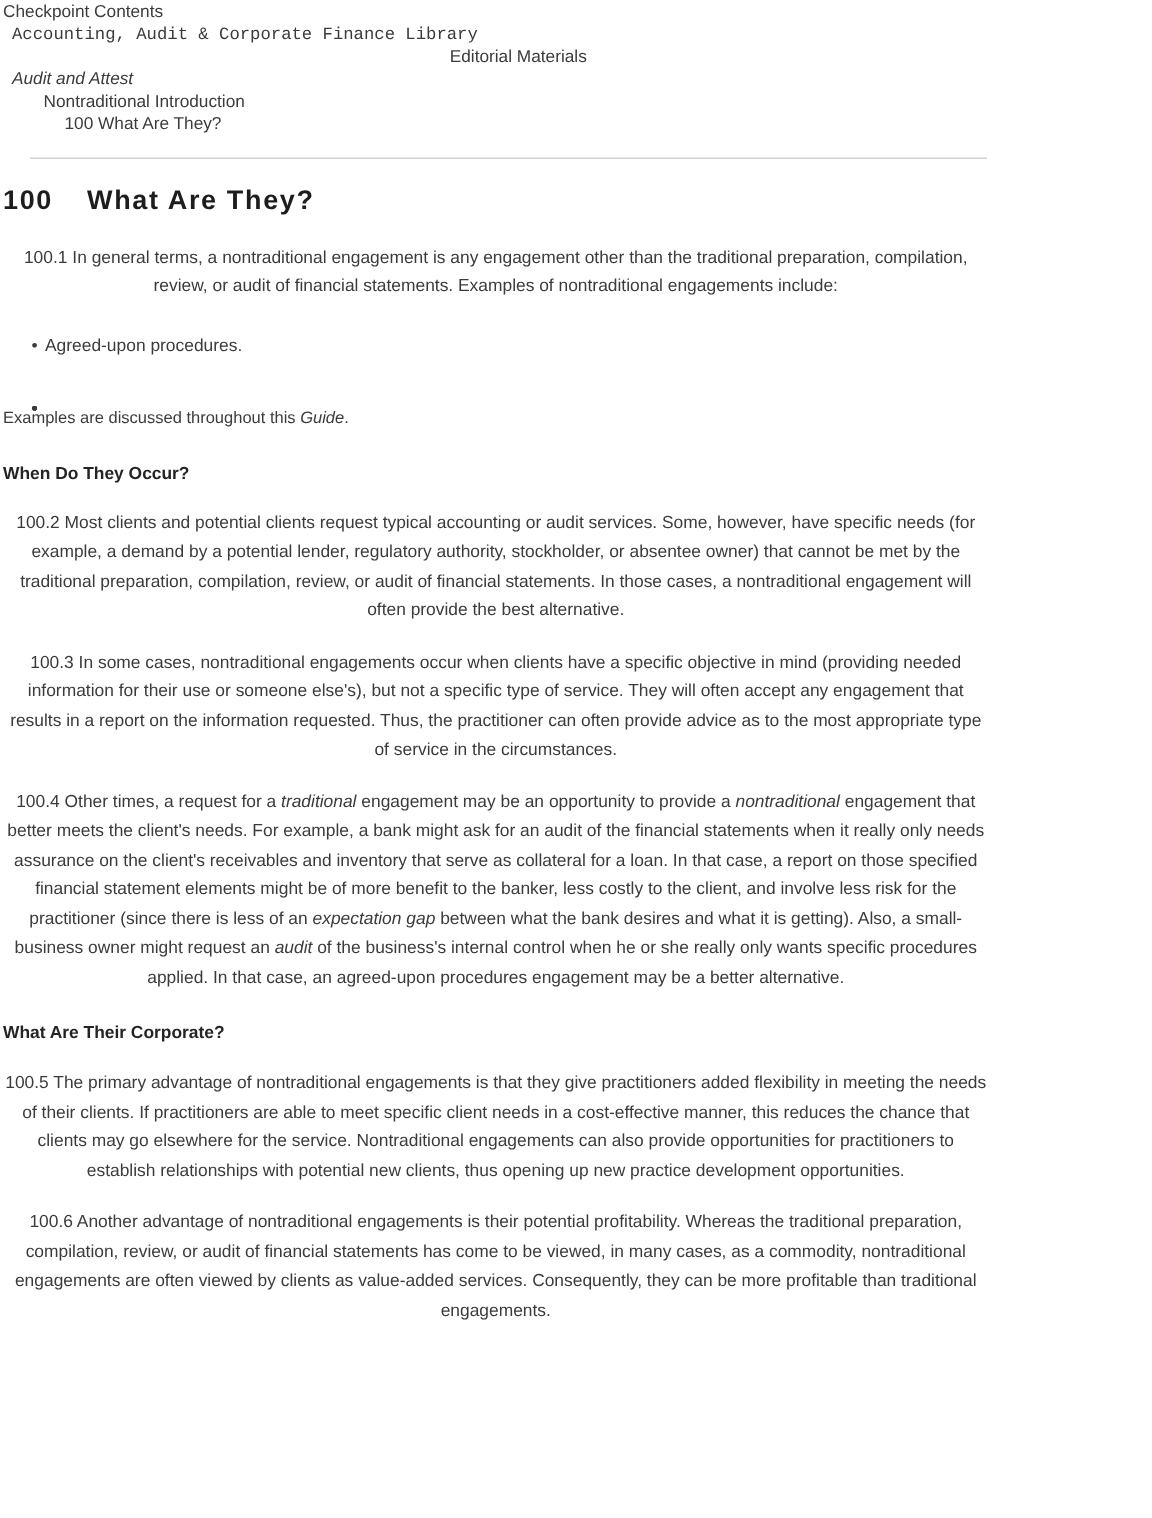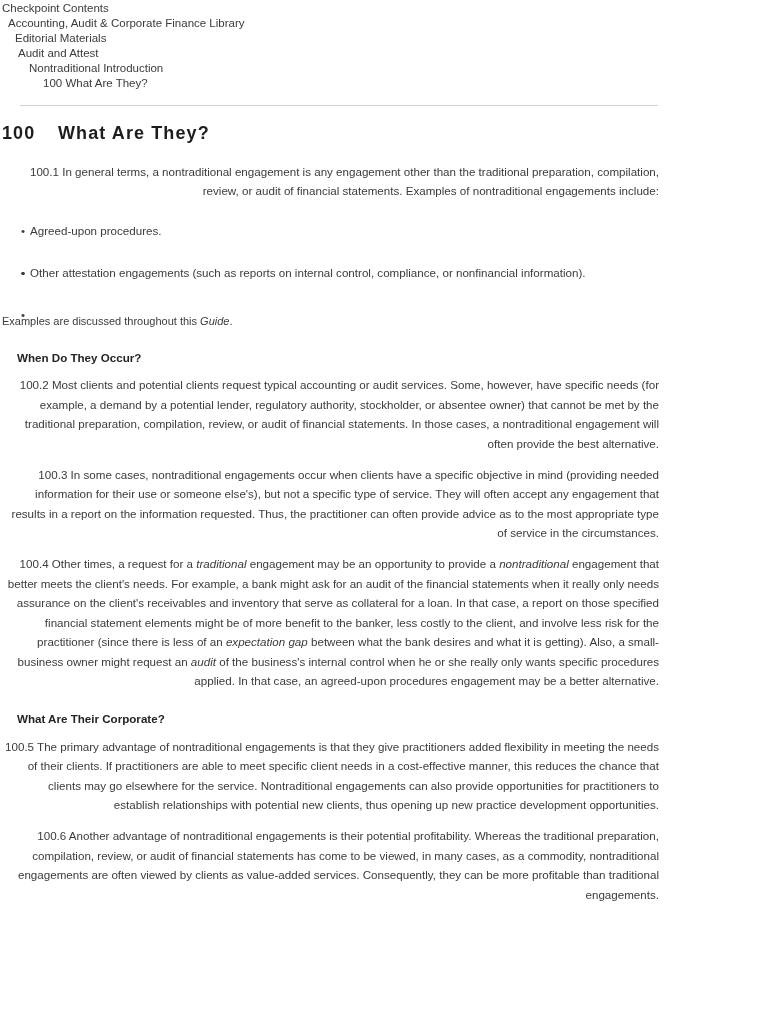--- a/index.html
+++ b/index.html
@@ -26,23 +26,23 @@
   .breadcrumb {
     padding-top: 1px;
   }
   .crumb {
     font-size: 11.5px;
     line-height: 15.1px;
     color: #3b3b3b;
     white-space: nowrap;
   }
   .crumb.lvl0 { padding-left: 2px; }
-  .crumb.lvl1 { padding-left: 8px; }
-  .crumb.lvl2 { padding-left: 15px; }
-  .crumb.lvl3 { padding-left: 18px; }
+  .crumb.lvl1 { padding-left: 8px; font-family: Liberation Mono, monospace; }
+  .crumb.lvl2 { padding-left: 15px; text-align: center; }
+  .crumb.lvl3 { padding-left: 8px; font-style: italic; }
   .crumb.lvl4 { padding-left: 29px; }
   .crumb.lvl5 { padding-left: 36px; }
   .crumb.lvl6 { padding-left: 43px; }
 
   
   .divider-wrap {
     margin-top: 13px;
     padding-left: 20px;
     padding-right: 18px;
   }
@@ -68,27 +68,27 @@
   }
 
   
   .para {
     margin-top: 18px;
     padding-left: 2px;
     padding-right: 17px;
     font-size: 11.6px;
     line-height: 19.5px;
     color: #3b3b3b;
-    text-align: right;
+    text-align: center;
   }
-  .para.tight { margin-top: 3px; }
+  .para.tight { margin-top: 15px; }
 
   .subhead {
     margin-top: 20px;
-    padding-left: 17px;
+    padding-left: 2px;
     font-size: 11.6px;
     line-height: 16px;
     font-weight: bold;
     color: #242424;
   }
 
   
   .bullets {
     margin: 0;
     padding: 0;
@@ -141,21 +141,21 @@
   </div>
 
   <h1 class="section-title"><span class="num">100</span><span>What Are They?</span></h1>
 
   <p class="para">100.1 In general terms, a nontraditional engagement is any engagement other than the traditional preparation, compilation, review, or audit of financial statements. Examples of nontraditional engagements include:</p>
 
   <ul class="bullets">
     <li class="bullet"><span class="dot">•</span><span>Agreed-upon procedures.</span></li>
     <li class="bullet"><span class="dot">•</span></li>
     <li class="bullet"><span class="dot">•</span></li>
-    <li class="bullet"><span class="dot">•</span><span>Other attestation engagements (such as reports on internal control, compliance, or nonfinancial information).</span></li>
+    <li class="bullet"><span class="dot">•</span></li>
     <li class="bullet"><span class="dot">•</span></li>
   </ul>
 
   <p class="note"><span>Examples are discussed throughout this </span><em>Guide</em><span>.</span></p>
 
   <h2 class="subhead">When Do They Occur?</h2>
 
   <p class="para tight">100.2 Most clients and potential clients request typical accounting or audit services. Some, however, have specific needs (for example, a demand by a potential lender, regulatory authority, stockholder, or absentee owner) that cannot be met by the traditional preparation, compilation, review, or audit of financial statements. In those cases, a nontraditional engagement will often provide the best alternative.</p>
   <p class="para tight">100.3 In some cases, nontraditional engagements occur when clients have a specific objective in mind (providing needed information for their use or someone else's), but not a specific type of service. They will often accept any engagement that results in a report on the information requested. Thus, the practitioner can often provide advice as to the most appropriate type of service in the circumstances.</p>
 

